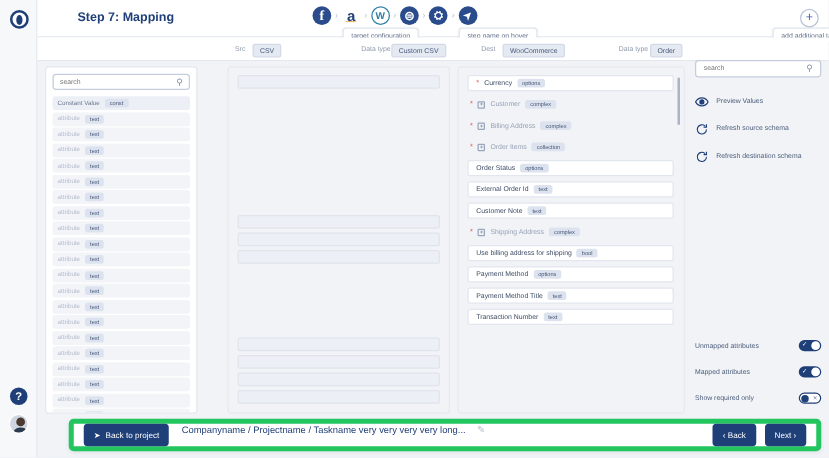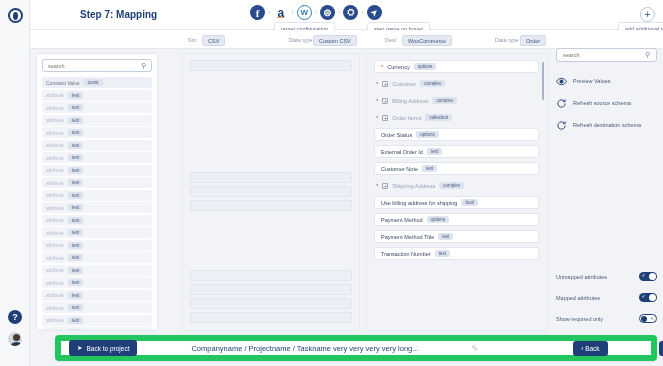--- a/index.html
+++ b/index.html
@@ -45,21 +45,21 @@
     width: 13px; height: 9px; border-radius: 6px 6px 0 0; background: #2b3a4d;
   }
 
   
   .header {
     position: absolute; left: 30px; top: 0; right: 0; height: 30px;
     background: #fff; border-bottom: 1px solid #e3e7ee;
   }
   .step-title {
     position: absolute; left: 32px; top: 9px;
-    font-size: 10px; color: #1f3f78; font-weight: 600; margin-left: 18px;
+    font-size: 10px; color: #1f3f78; font-weight: 600;
   }
   .flow { position: absolute; left: 220px; top: 5px; display: flex; align-items: center; gap: 3px; }
   .flow-icon {
     width: 15px; height: 15px; border-radius: 50%;
     display: flex; align-items: center; justify-content: center;
     color: #fff; font-size: 9px; font-weight: bold; cursor: pointer;
     position: relative;
   }
   .fi-fb { background: #2b4c8c; }
   .fi-fb::after { content: "f"; font-size: 11px; font-family: "Liberation Serif", serif; }
@@ -225,23 +225,23 @@
     width: 6px; height: 6px; border-radius: 50%; background: #1f3f78;
   }
   .tg.off::before {
     content: "✕"; position: absolute; right: 2px; top: 0.5px;
     font-size: 4.5px; color: #6b7890;
   }
 
   
   .bottombar {
     position: absolute; left: 55px; right: 6px; bottom: 5px; height: 26px;
-    background: #fff; border: 6px solid #22c55e; border-radius: 4px;
+    background: #fff; border: 4px solid #22c55e; border-radius: 4px;
     box-shadow: 0 1px 3px rgba(40,60,100,.08);
-    display: flex; align-items: center; padding: 0 8px; gap: 44px;
+    display: flex; padding: 0 8px;
   }
   .btn {
     font-size: 6.5px; border-radius: 3px; padding: 4px 8px;
     cursor: pointer; white-space: nowrap; border: none;
     font-family: "Liberation Sans", sans-serif;
   }
   .btn-primary { background: #1f3f78; color: #fff; }
   .btn-back-proj { display: flex; align-items: center; gap: 4px; }
   .crumb { font-size: 7.5px; color: #1f3f78; margin-left: 10px; white-space: nowrap; }
   .pencil { margin-left: 9px; color: #b9c2d2; font-size: 8px; cursor: pointer; }

